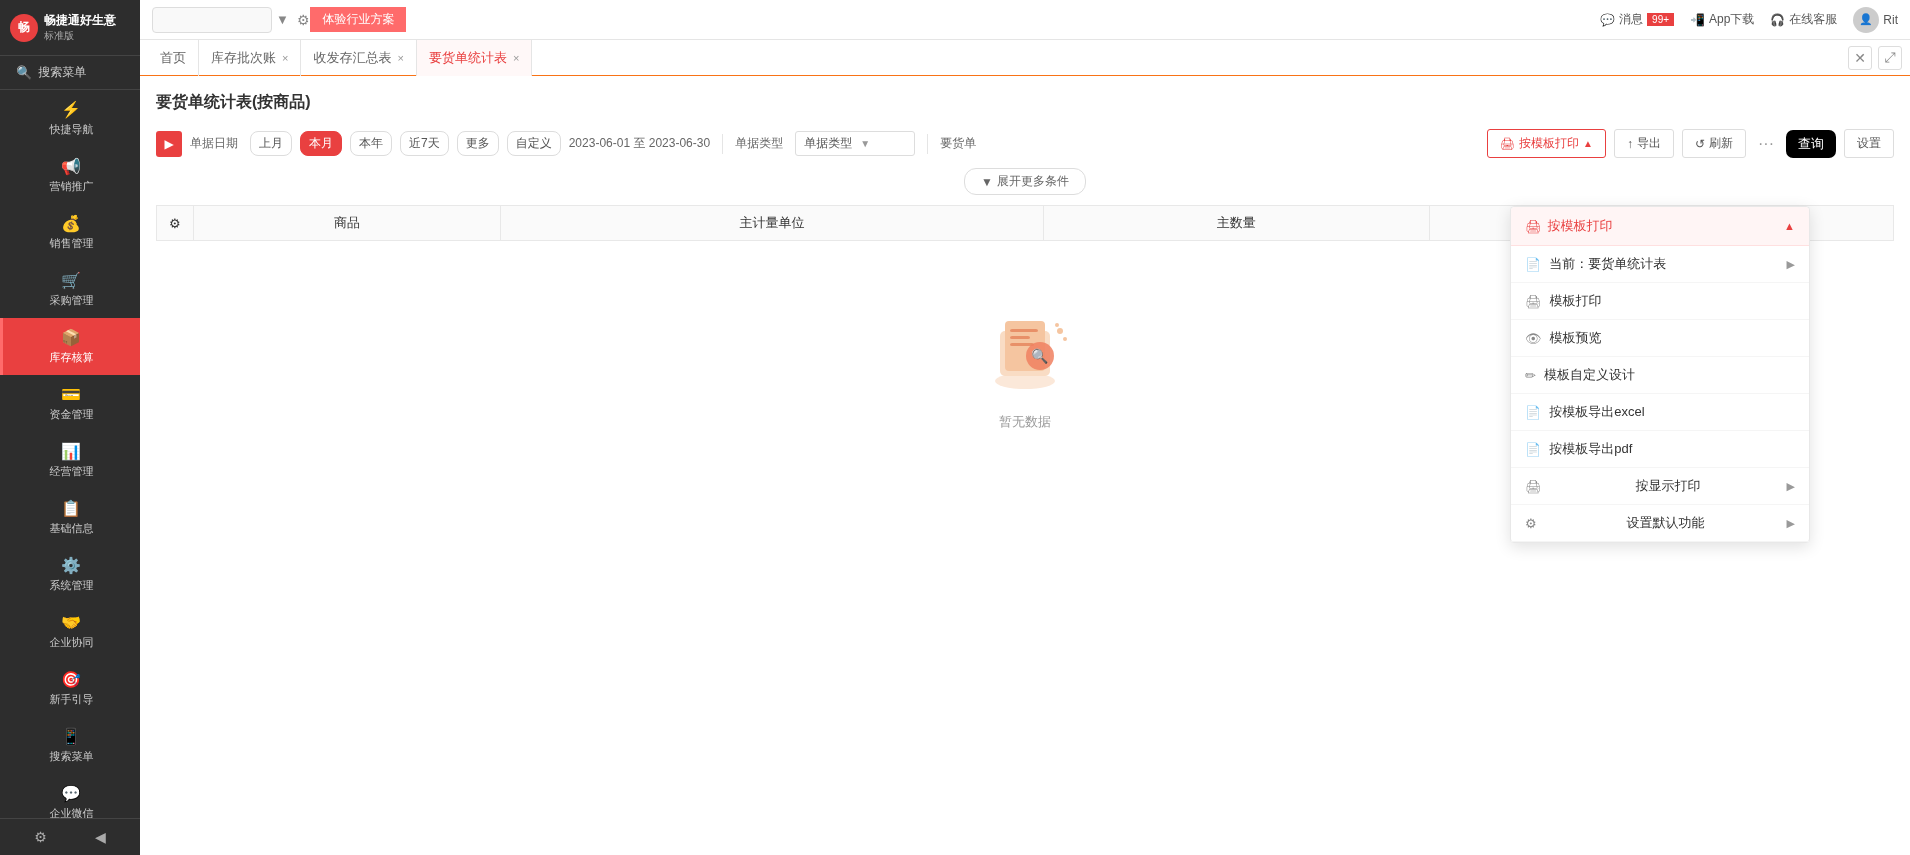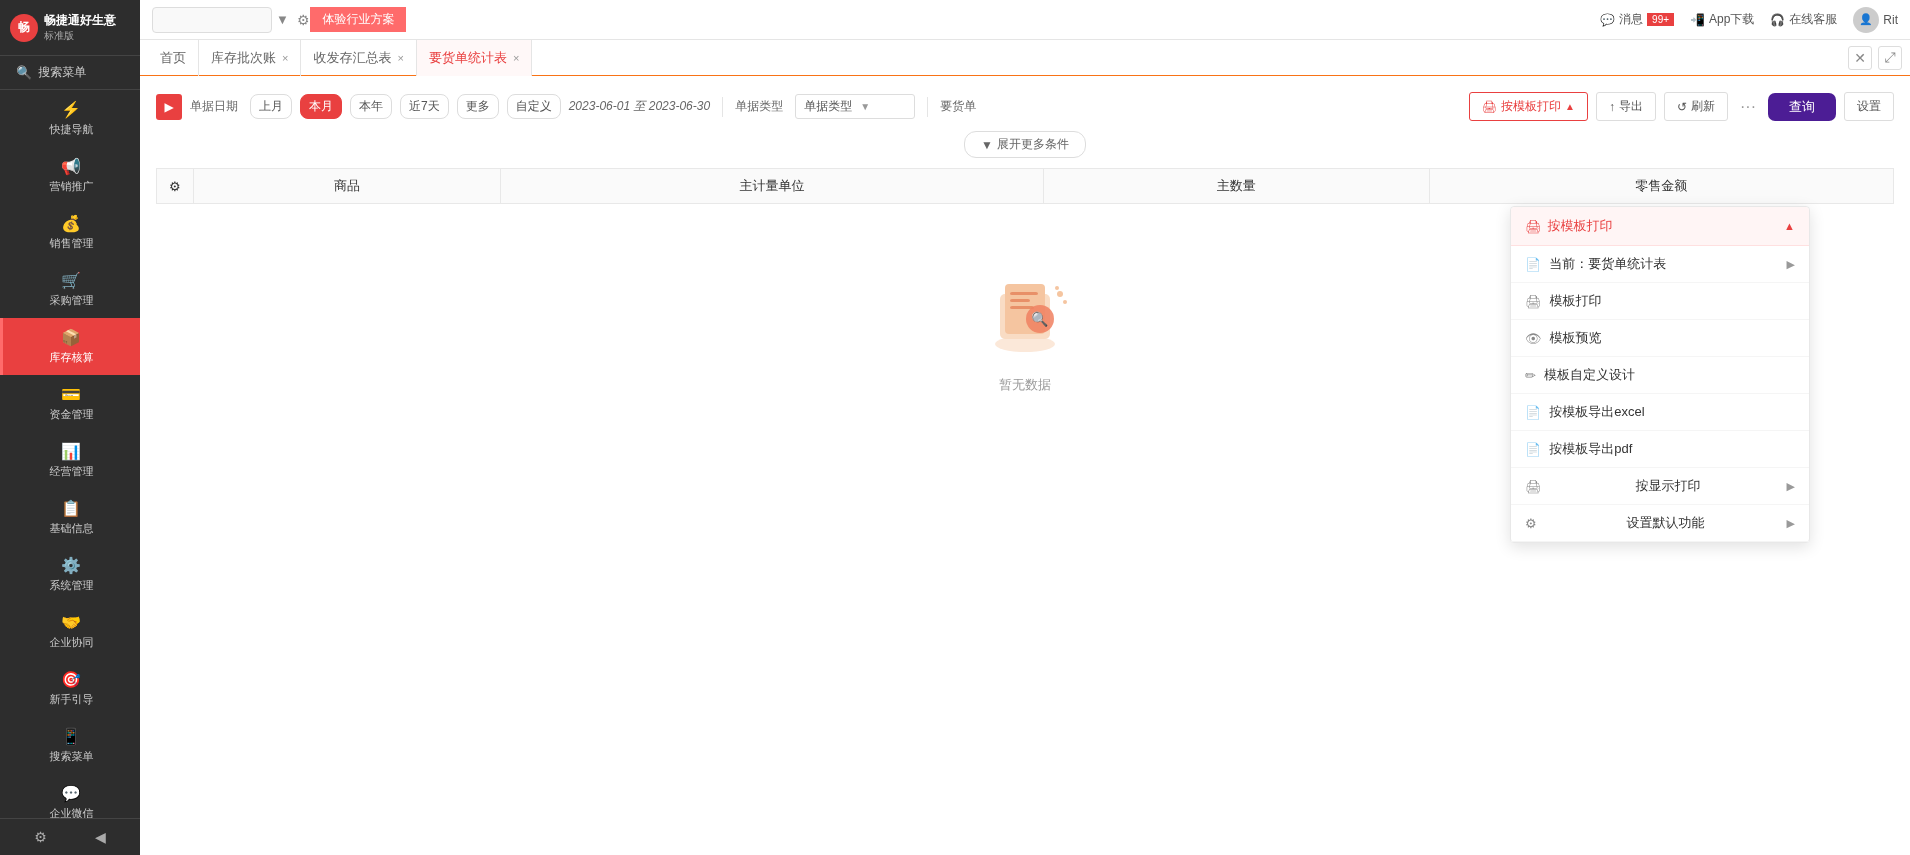--- a/index.html
+++ b/index.html
@@ -210,21 +210,21 @@
       background: #fff;
       font-size: 12px;
       cursor: pointer;
       color: #555;
     }
     .date-btn.active {
       background: #e94040;
       color: white;
       border-color: #e94040;
     }
-    .date-range { font-size: 12px; color: #666; font-style: italic; }
+    .date-range { font-size: 12px; color: #666; }
 
     .filter-divider { width: 1px; height: 20px; background: #e5e5e5; margin: 0 4px; }
 
     .filter-select {
       display: flex; align-items: center;
       border: 1px solid #ddd;
       border-radius: 3px;
       padding: 3px 8px;
       background: #fff;
       font-size: 12px;
@@ -257,22 +257,22 @@
       display: flex; align-items: center; gap: 4px;
       padding: 5px 12px;
       border: 1px solid #ddd;
       border-radius: 3px;
       color: #555;
       background: #fff;
       font-size: 12px;
       cursor: pointer;
     }
     .btn-query {
-      padding: 5px 21px;
-      background: #4c1d95;
+      padding: 5px 12px;
+      background: #000000;
       color: white;
       border: none;
       border-radius: 7px;
       font-size: 13px;
       cursor: pointer;
     }
     .btn-settings {
       padding: 5px 12px;
       border: 1px solid #ddd;
       border-radius: 3px;
@@ -503,20 +503,21 @@
     </div>
     <div style="margin-left:auto;display:flex;align-items:center;gap:6px;">
       <div class="tabs-right-btn" title="关闭">✕</div>
       <div class="tabs-right-btn" title="展开">⤢</div>
     </div>
   </div>
 
   <div class="page-area">
     <div class="page-inner">
 
+      <div class="page-title">要货单统计表(按商品)</div>
 
       <div class="toolbar">
         <button class="toolbar-expand-btn">▶</button>
         <span class="filter-label">单据日期</span>
         <button class="date-btn">上月</button>
         <button class="date-btn active">本月</button>
         <button class="date-btn">本年</button>
         <button class="date-btn">近7天</button>
         <button class="date-btn">更多</button>
         <button class="date-btn">自定义</button>

